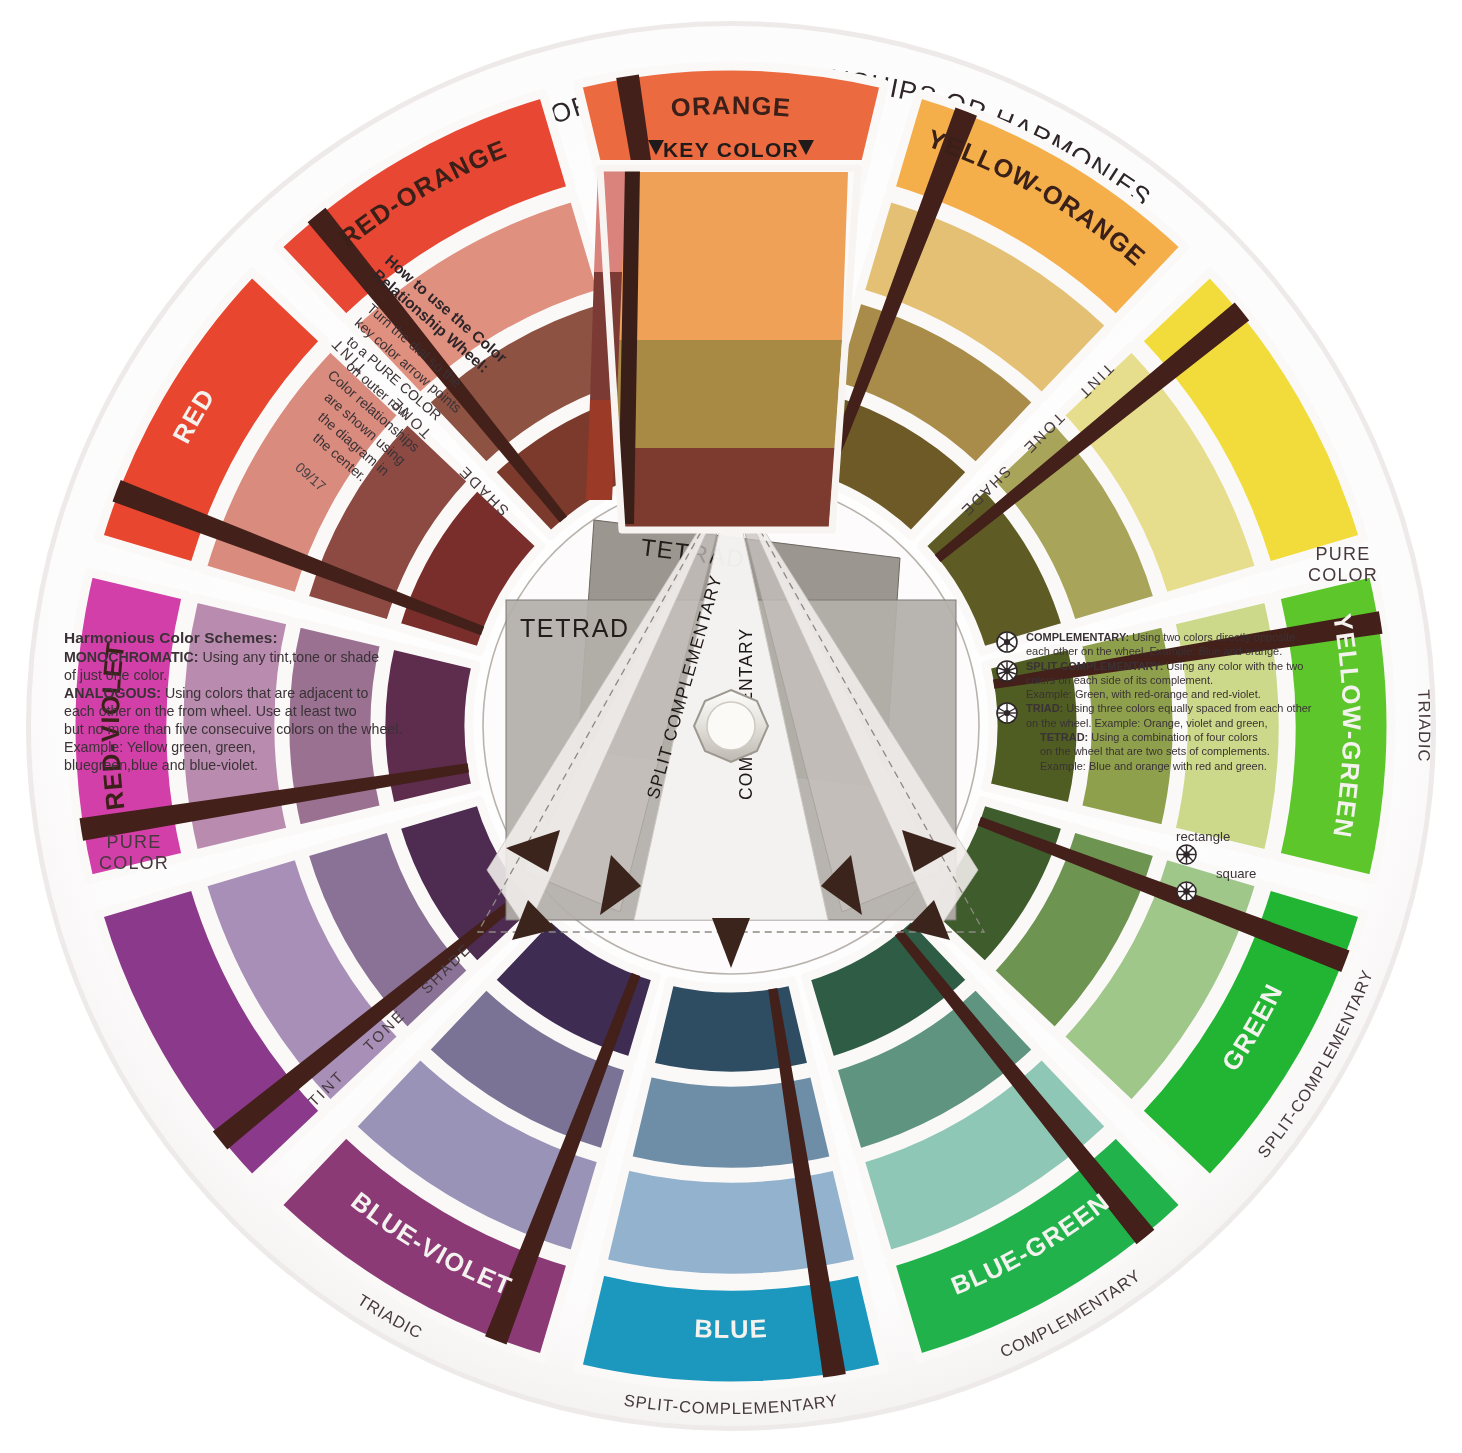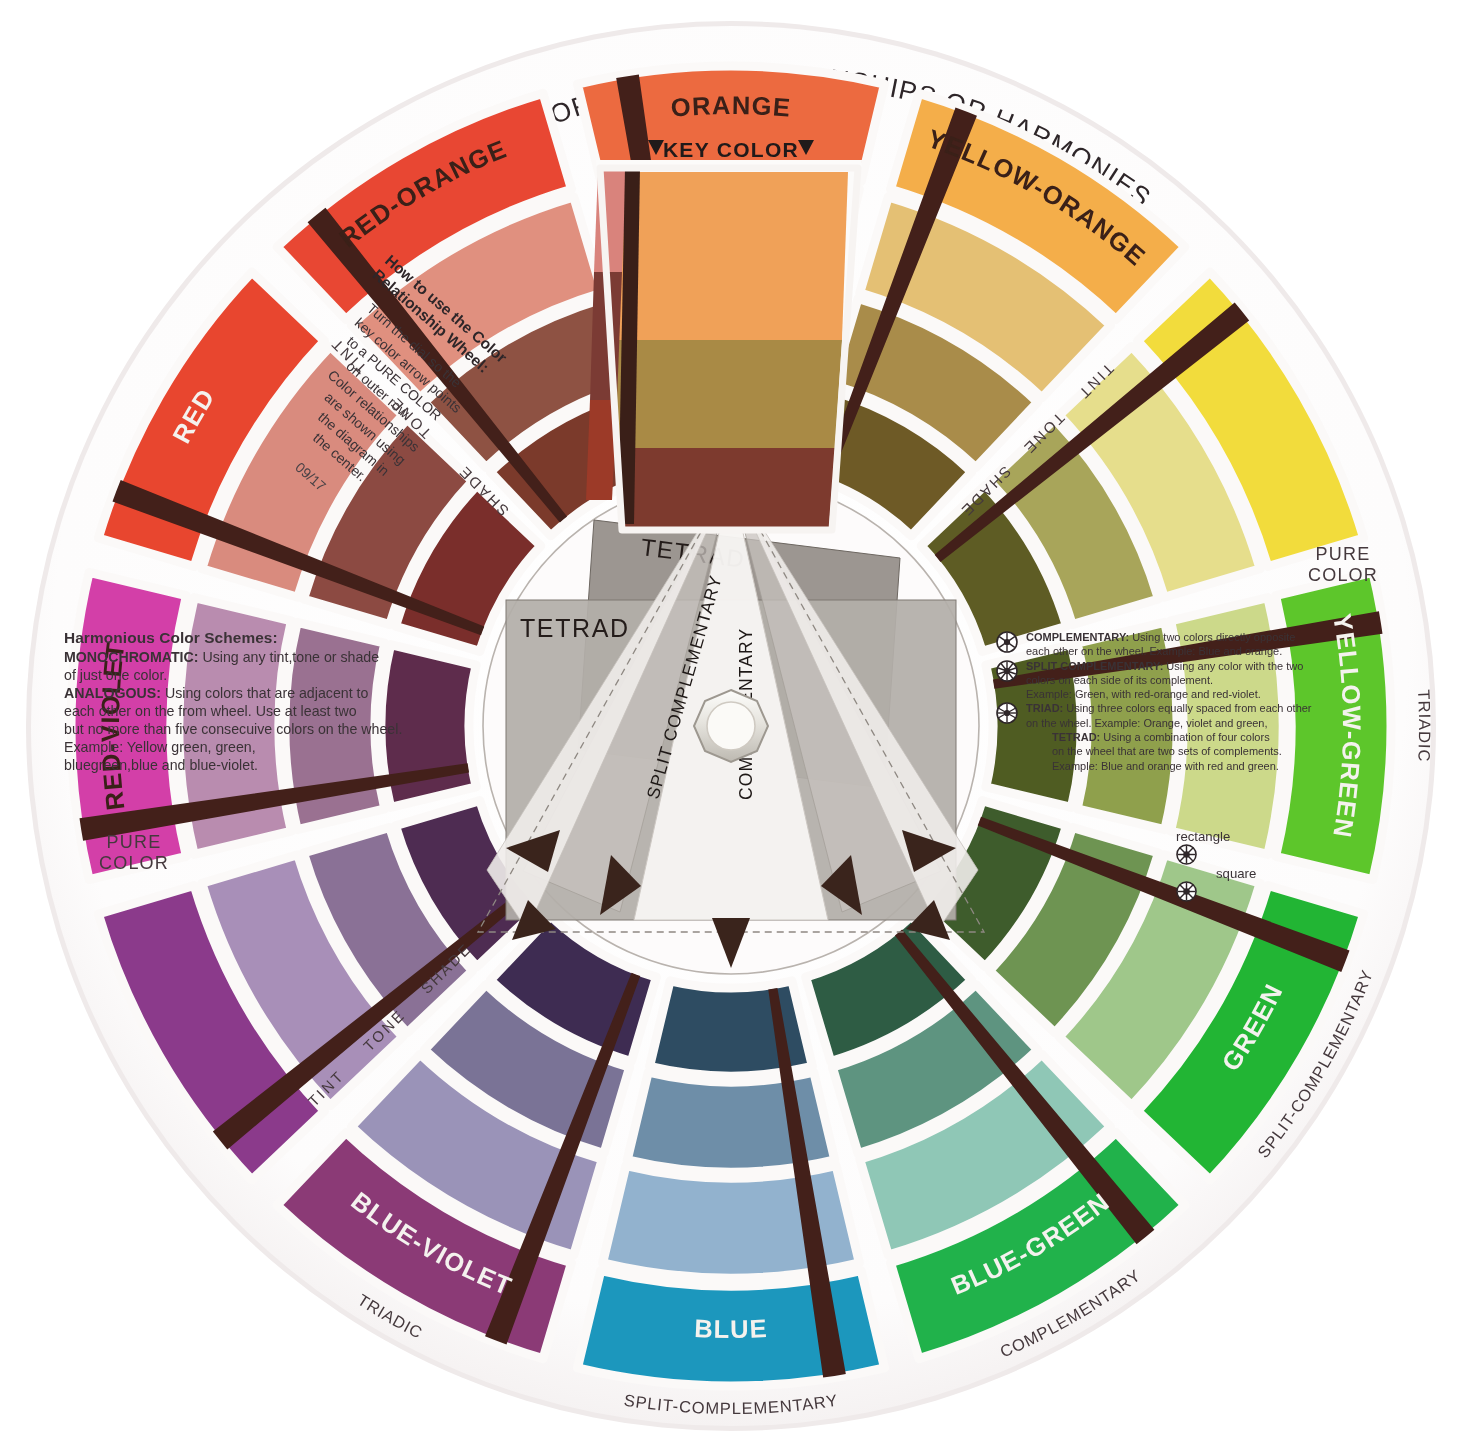--- a/index.html
+++ b/index.html
@@ -7,21 +7,21 @@
        font-family:"Liberation Sans",sans-serif;}
   #stage{position:relative;width:1462px;height:1453px;background:#fff;}
   svg{display:block;}
   .txtblk{position:absolute;color:#3a3236;font-family:"Liberation Sans",sans-serif;}
   .txtblk b{font-weight:bold;}
   #left-text{left:64px;top:628px;width:360px;font-size:14.2px;line-height:1.27;}
   #left-text .hdr{font-weight:bold;font-size:15.4px;letter-spacing:.1px;}
   #right-text{left:996px;top:630px;width:392px;font-size:11px;line-height:1.3;}
   #right-text .row{position:relative;padding-left:30px;}
   #right-text .row .glyph{position:absolute;left:0;top:1px;}
-  #right-text .indent{margin-left:56px;}
+  #right-text .indent{margin-left:44px;}
   #rect-square{position:absolute;left:1176px;top:828px;width:230px;
       font-size:13.2px;color:#3a3236;}
   #rect-square span.lab{vertical-align:middle;}
   #rect-square .g{vertical-align:middle;margin-left:4px;}
 </style>
 </head>
 <body>
 
 <div id="stage">
 

